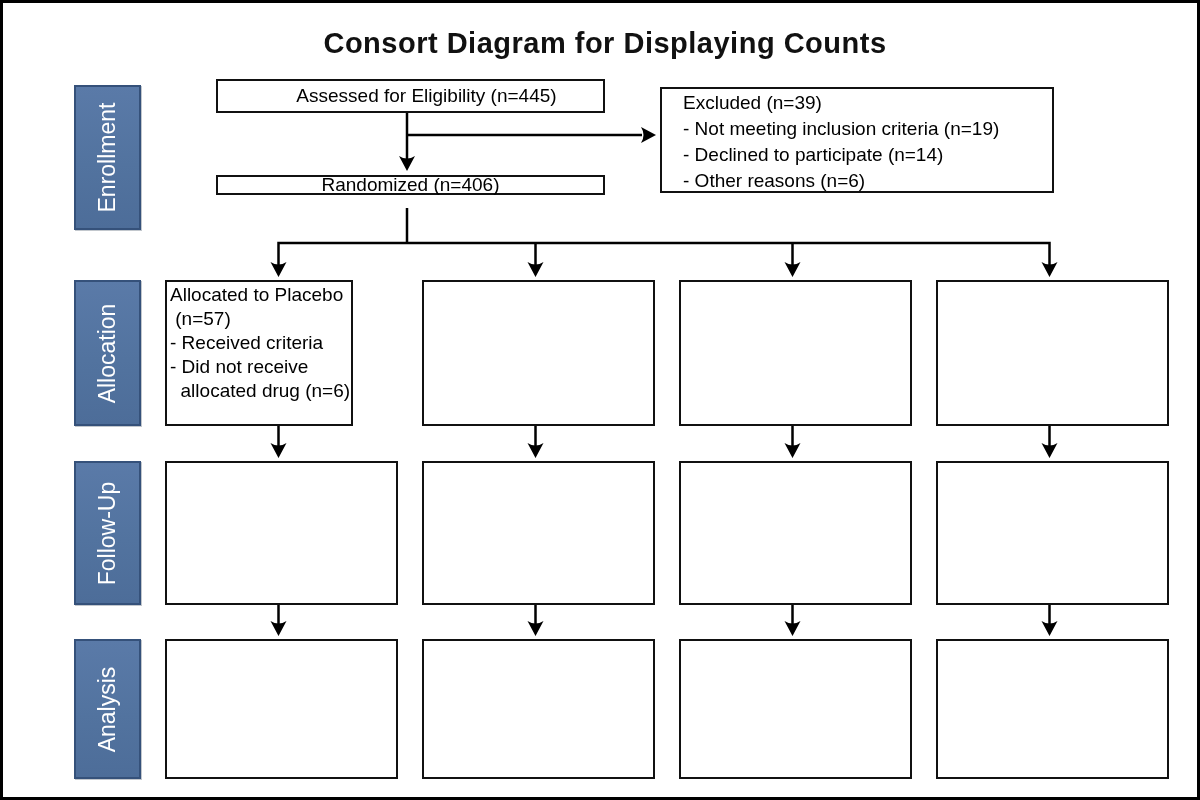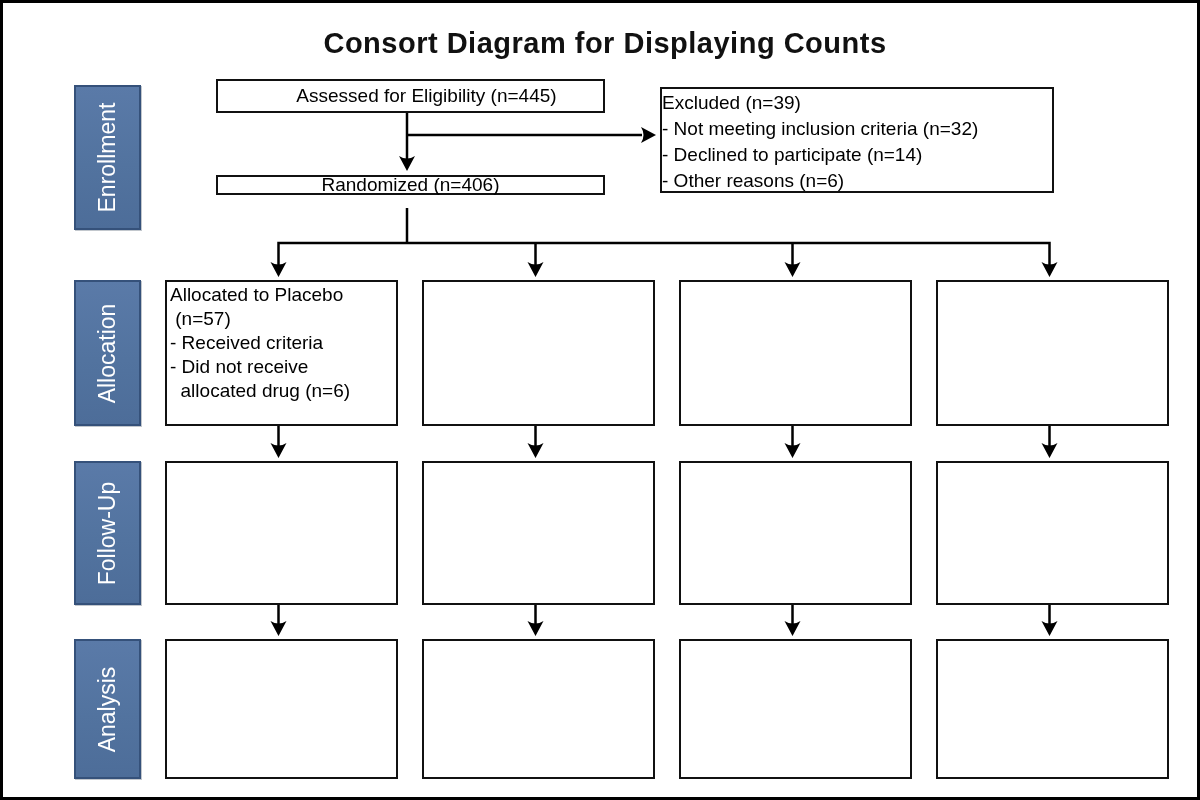--- a/index.html
+++ b/index.html
@@ -53,21 +53,21 @@
     display: flex;
     align-items: center;
     justify-content: center;
     text-align: center;
   }
   .flow-box .line {
     white-space: pre;
     line-height: 26px;
   }
   .flow-box.tight .line { line-height: 24px; }
-  .excluded-box { padding: 1px 0; }
+  .excluded-box { padding: 1px 21px; }
   .alloc-box { padding: 1px 3px; }
   svg.connectors {
     position: absolute;
     left: -3px; top: -3px;
     pointer-events: none;
   }
 </style>
 </head>
 <body>
 
@@ -120,30 +120,30 @@
   <div class="stage-label" style="top:636px; height:140px;">
     <span>Analysis</span>
   </div>
 
   <div class="flow-box centered" style="left:213px; top:76px; width:389px; height:34px;padding-left:32px;">
     <span>Assessed for Eligibility (n=445)</span>
   </div>
 
   <div class="flow-box excluded-box" style="left:657px; top:84px; width:394px; height:106px;">
     <div class="line">Excluded (n=39)</div>
-    <div class="line">- Not meeting inclusion criteria (n=32)</div>
+    <div class="line">- Not meeting inclusion criteria (n=19)</div>
     <div class="line">- Declined to participate (n=14)</div>
     <div class="line">- Other reasons (n=6)</div>
   </div>
 
   <div class="flow-box centered" style="left:213px; top:172px; width:389px; height:20px;">
     <span>Randomized (n=406)</span>
   </div>
 
-  <div class="flow-box alloc-box tight" style="left:162px; top:277px; width:233px; height:146px;">
+  <div class="flow-box alloc-box tight" style="left:162px; top:277px; width:188px; height:146px;">
     <div class="line">Allocated to Placebo</div>
     <div class="line"> (n=57)</div>
     <div class="line">- Received criteria</div>
     <div class="line">- Did not receive</div>
     <div class="line">  allocated drug (n=6)</div>
   </div>
   <div class="flow-box" style="left:419px; top:277px; width:233px; height:146px;"></div>
   <div class="flow-box" style="left:676px; top:277px; width:233px; height:146px;"></div>
   <div class="flow-box" style="left:933px; top:277px; width:233px; height:146px;"></div>
 

